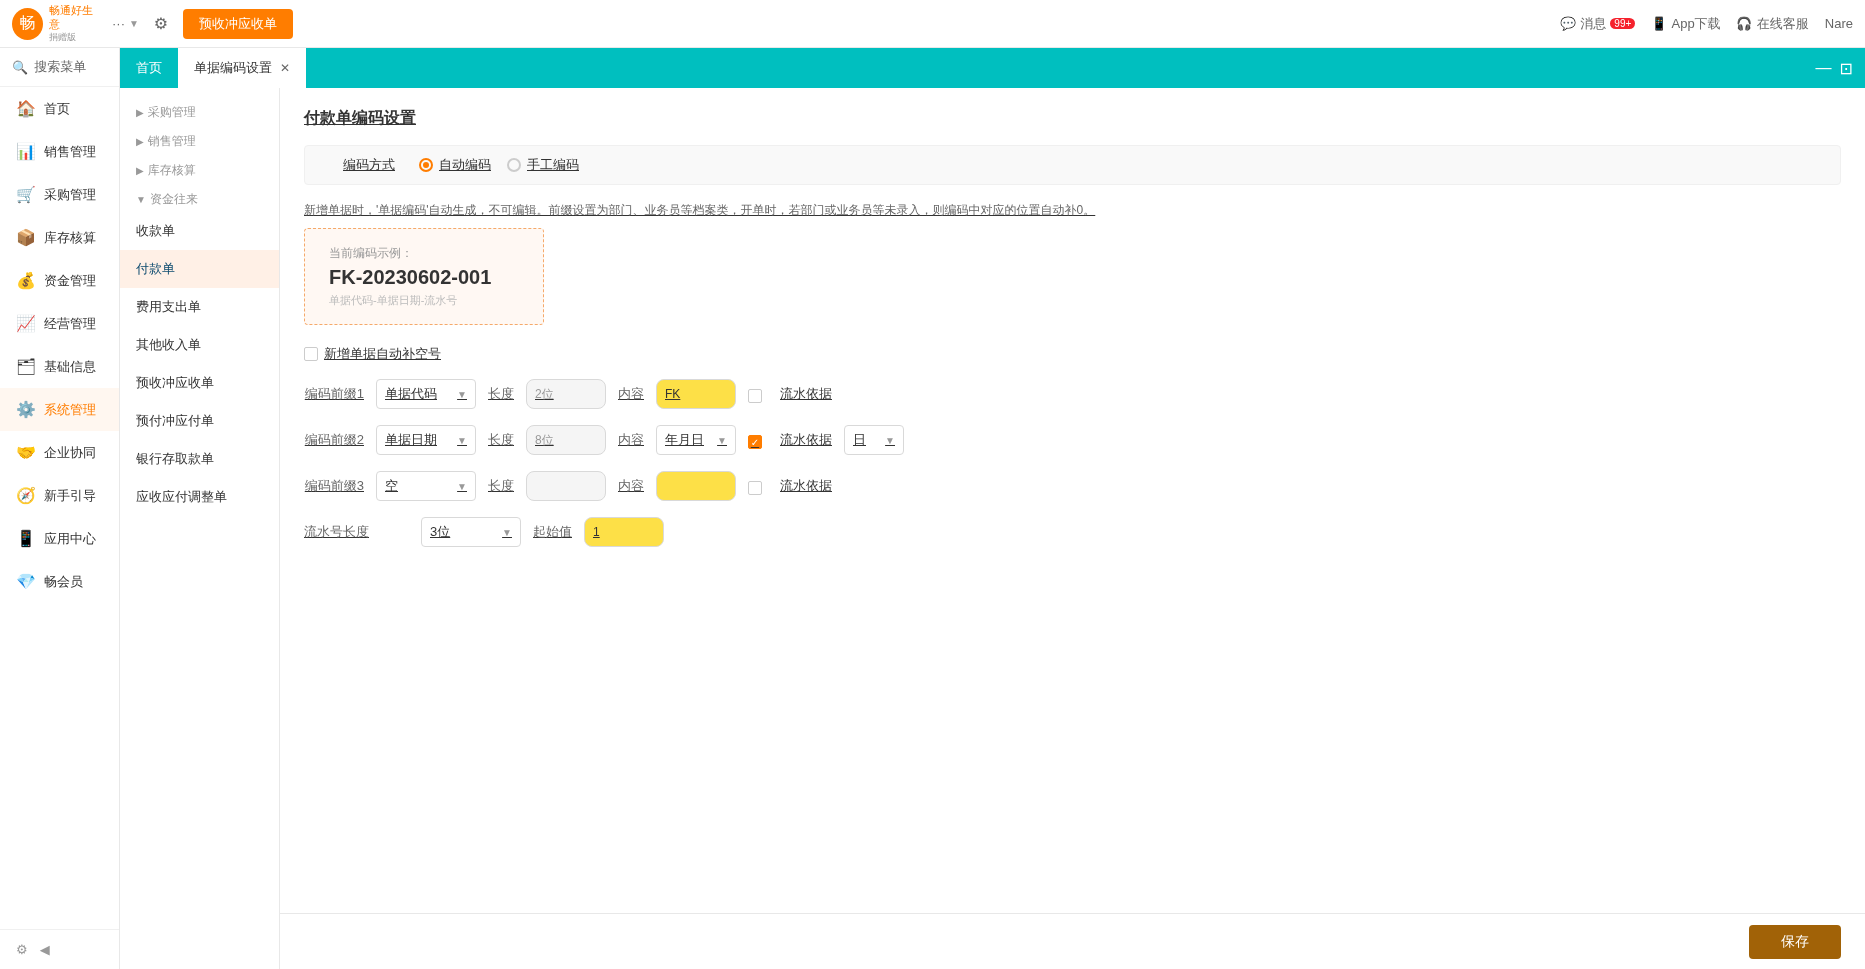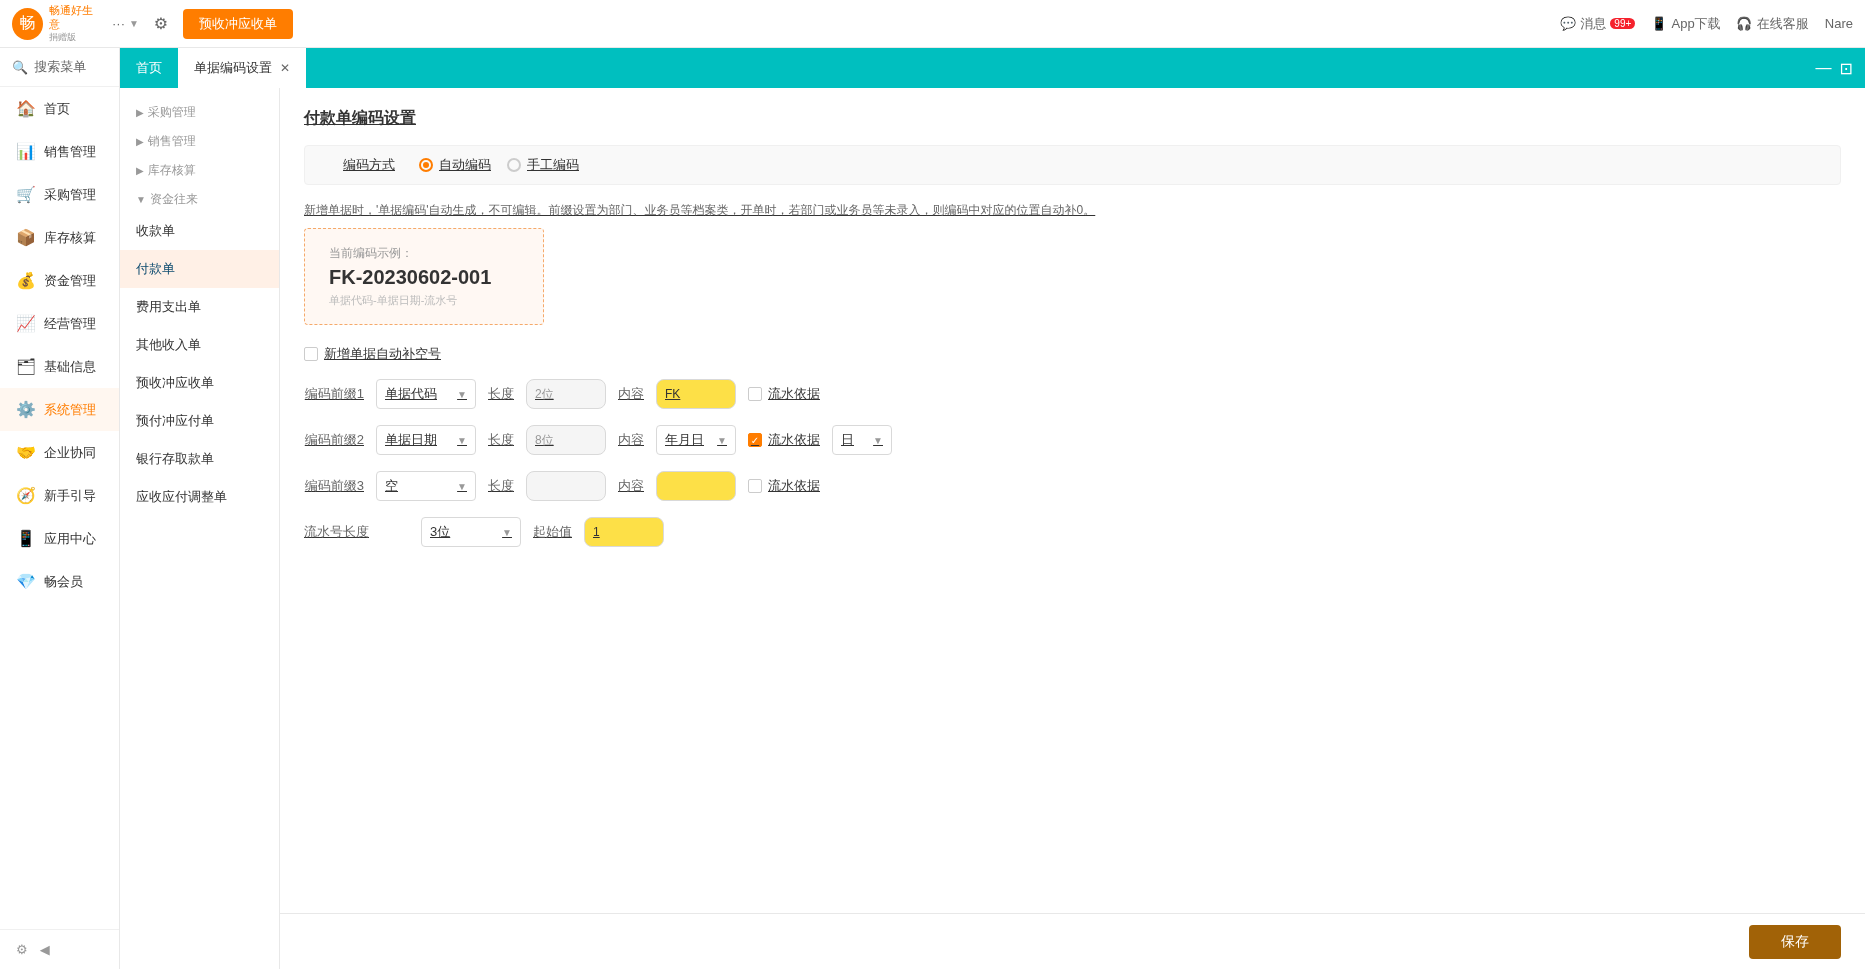--- a/index.html
+++ b/index.html
@@ -264,21 +264,21 @@
       font-size: 13px;
       color: #333;
       background: #fde047;
       min-width: 80px;
     }
     .form-input.disabled { background: #f5f5f5; color: #999; }
     .form-content-label { color: #666; font-size: 13px; }
 
     
     .checkbox-inline {
-      display: flex; align-items: center; gap: 6px; font-size: 13px; color: #333; cursor: pointer;
+      display: flex; align-items: flex-end; gap: 18px; font-size: 13px; color: #333; cursor: pointer;
     }
     .checkbox-checked {
       width: 14px; height: 14px;
       border: 1px solid #ff7d00;
       border-radius: 2px;
       background: #ff7d00;
       display: flex; align-items: center; justify-content: center;
       color: #fff; font-size: 10px;
     }
 

